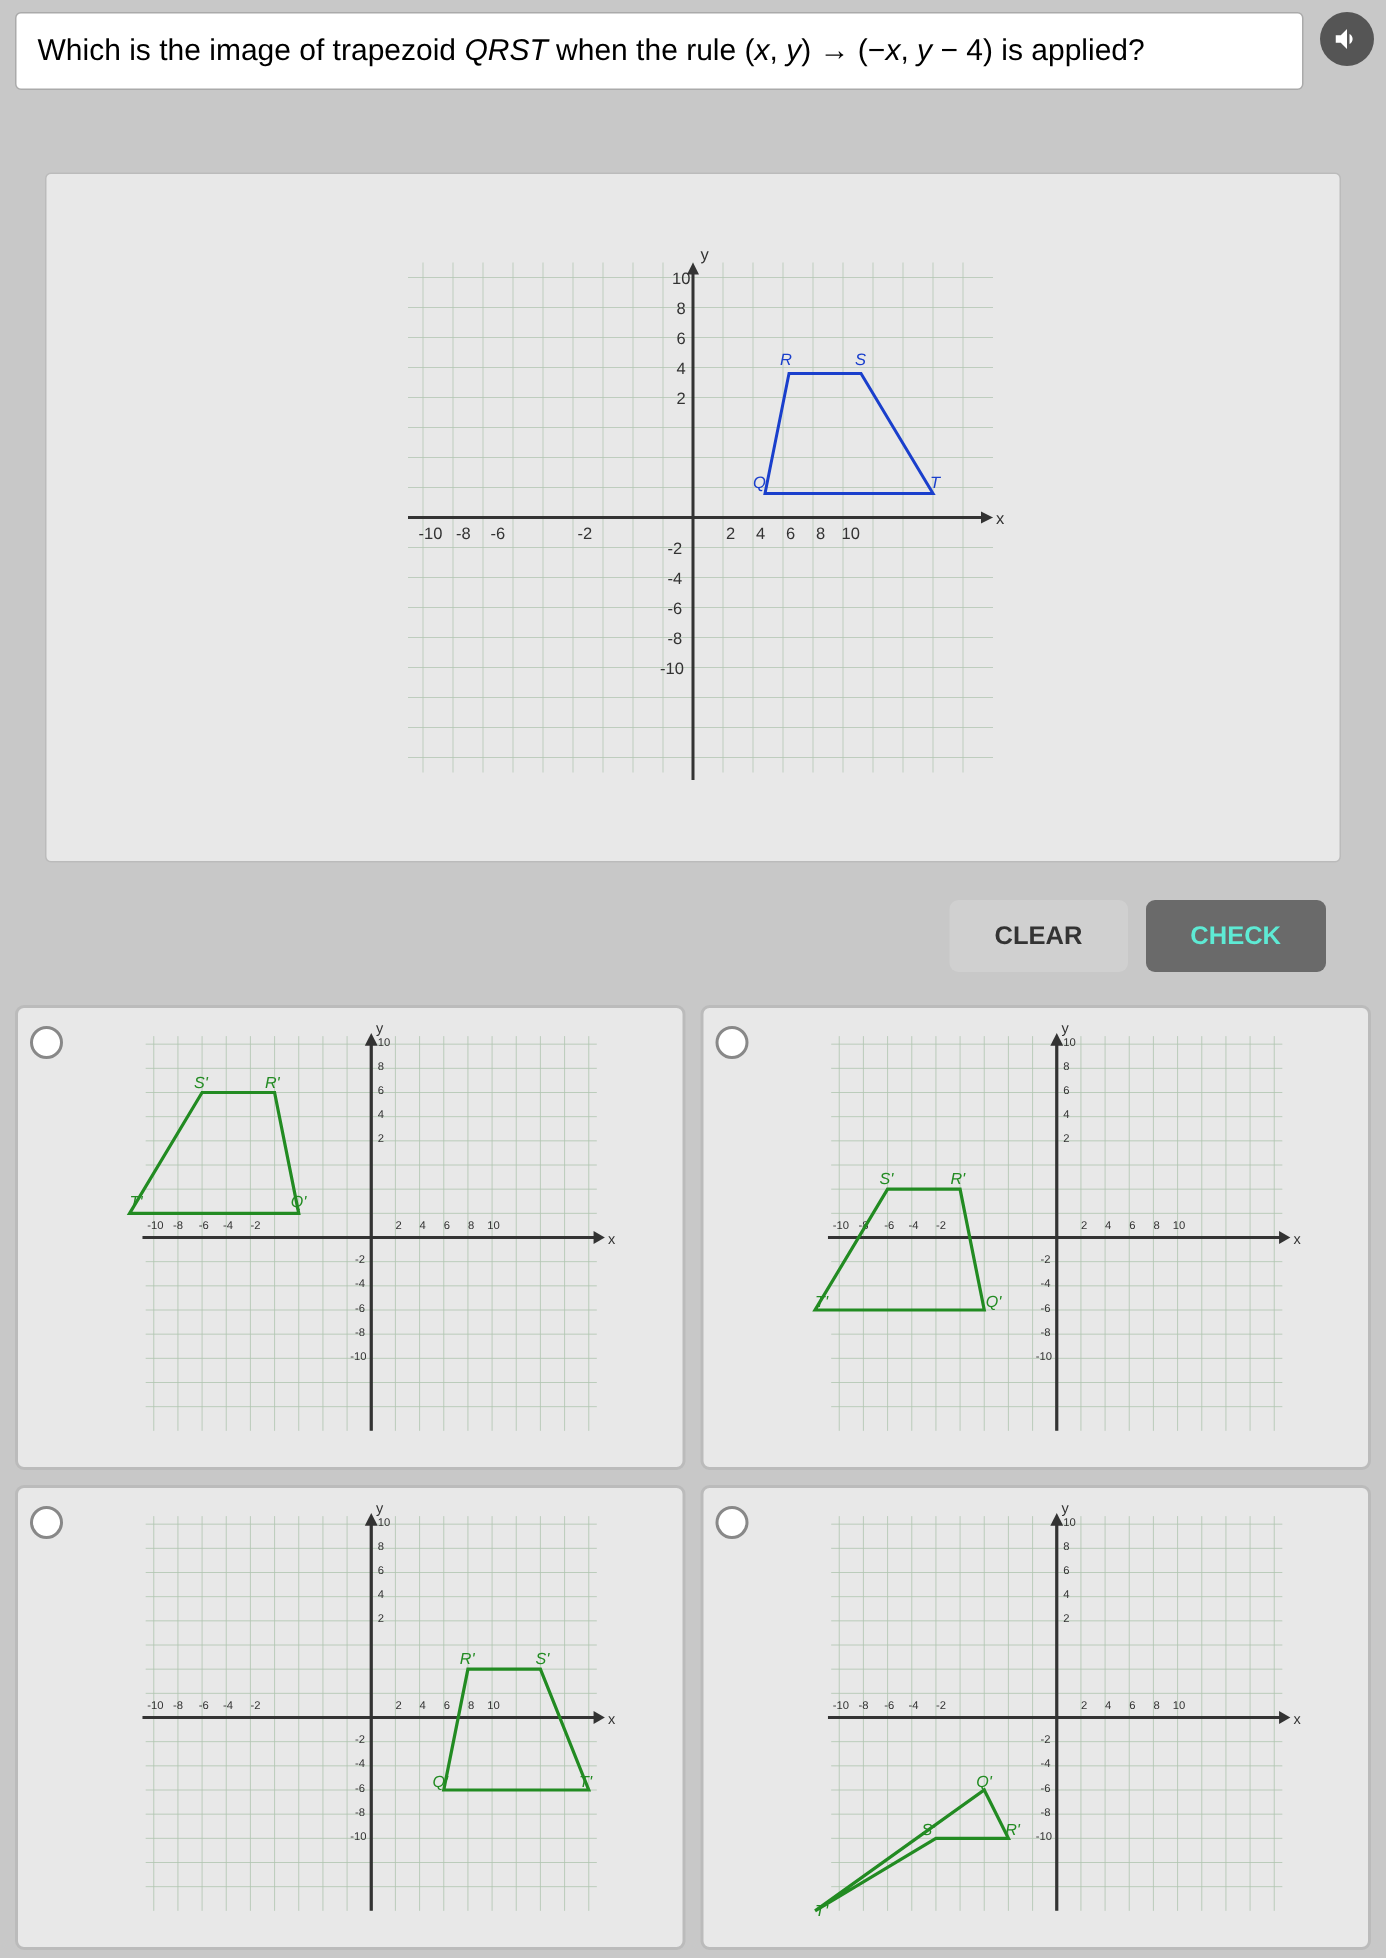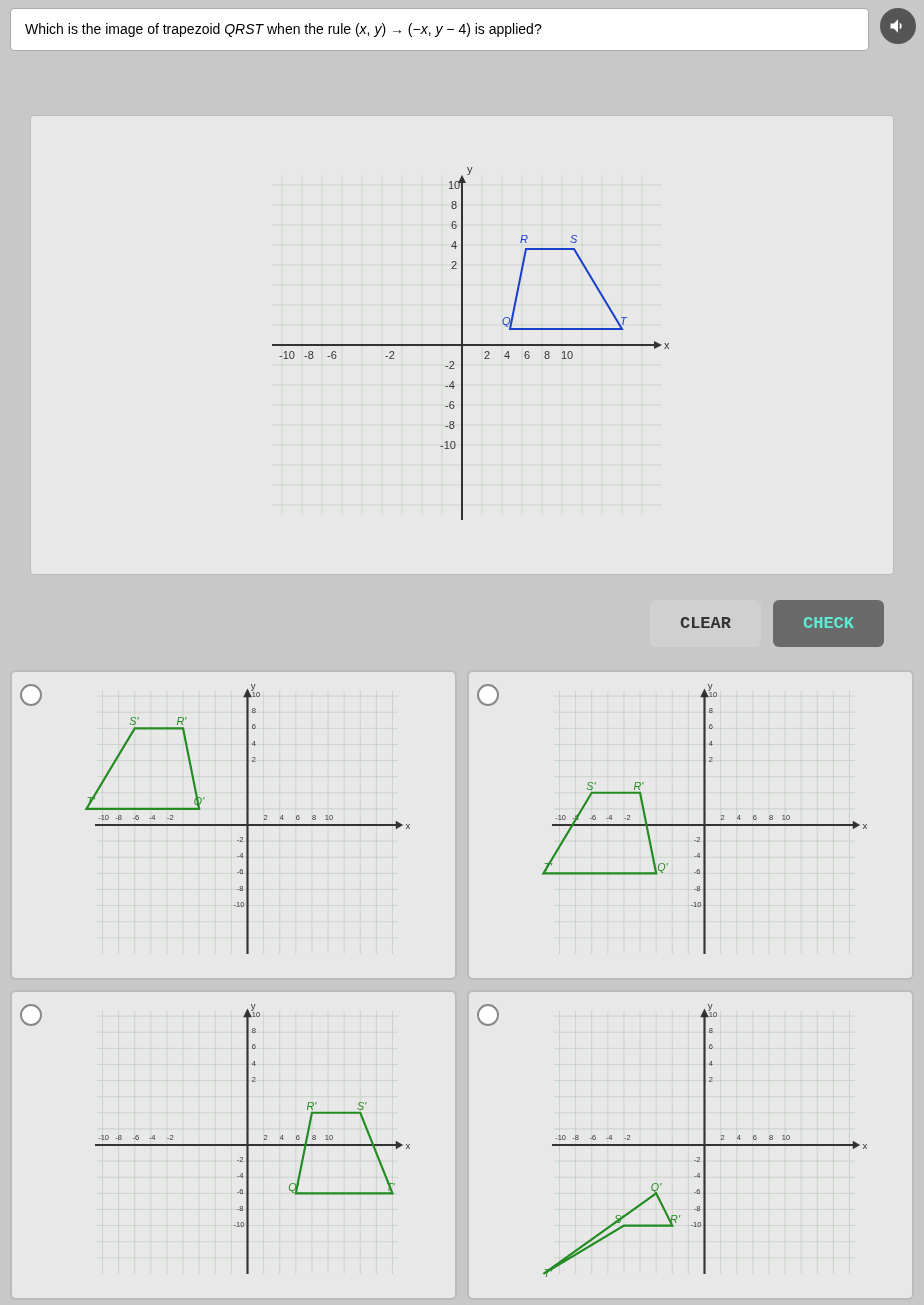--- a/index.html
+++ b/index.html
@@ -31,21 +31,21 @@
     
     .question-box {
       position: absolute;
       top: 8px;
       left: 10px;
       right: 55px;
       background: white;
       border: 1px solid #aaa;
       border-radius: 4px;
       padding: 10px 14px;
-      font-size: 14px;
+      font-size: 20px;
       line-height: 1.5;
     }
 
     
     .main-graph-container {
       position: absolute;
       top: 115px;
       left: 30px;
       right: 30px;
       background: #e8e8e8;
@@ -66,21 +66,20 @@
       display: flex;
       gap: 12px;
     }
     .btn-clear, .btn-check {
       padding: 14px 30px;
       font-size: 17px;
       font-weight: bold;
       border: none;
       border-radius: 6px;
       cursor: pointer;
-      font-family: Liberation Mono, monospace;
     }
     .btn-clear {
       background: #d0d0d0;
       color: #333;
     }
     .btn-check {
       background: #6a6a6a;
       color: #5eead4;
     }
 

